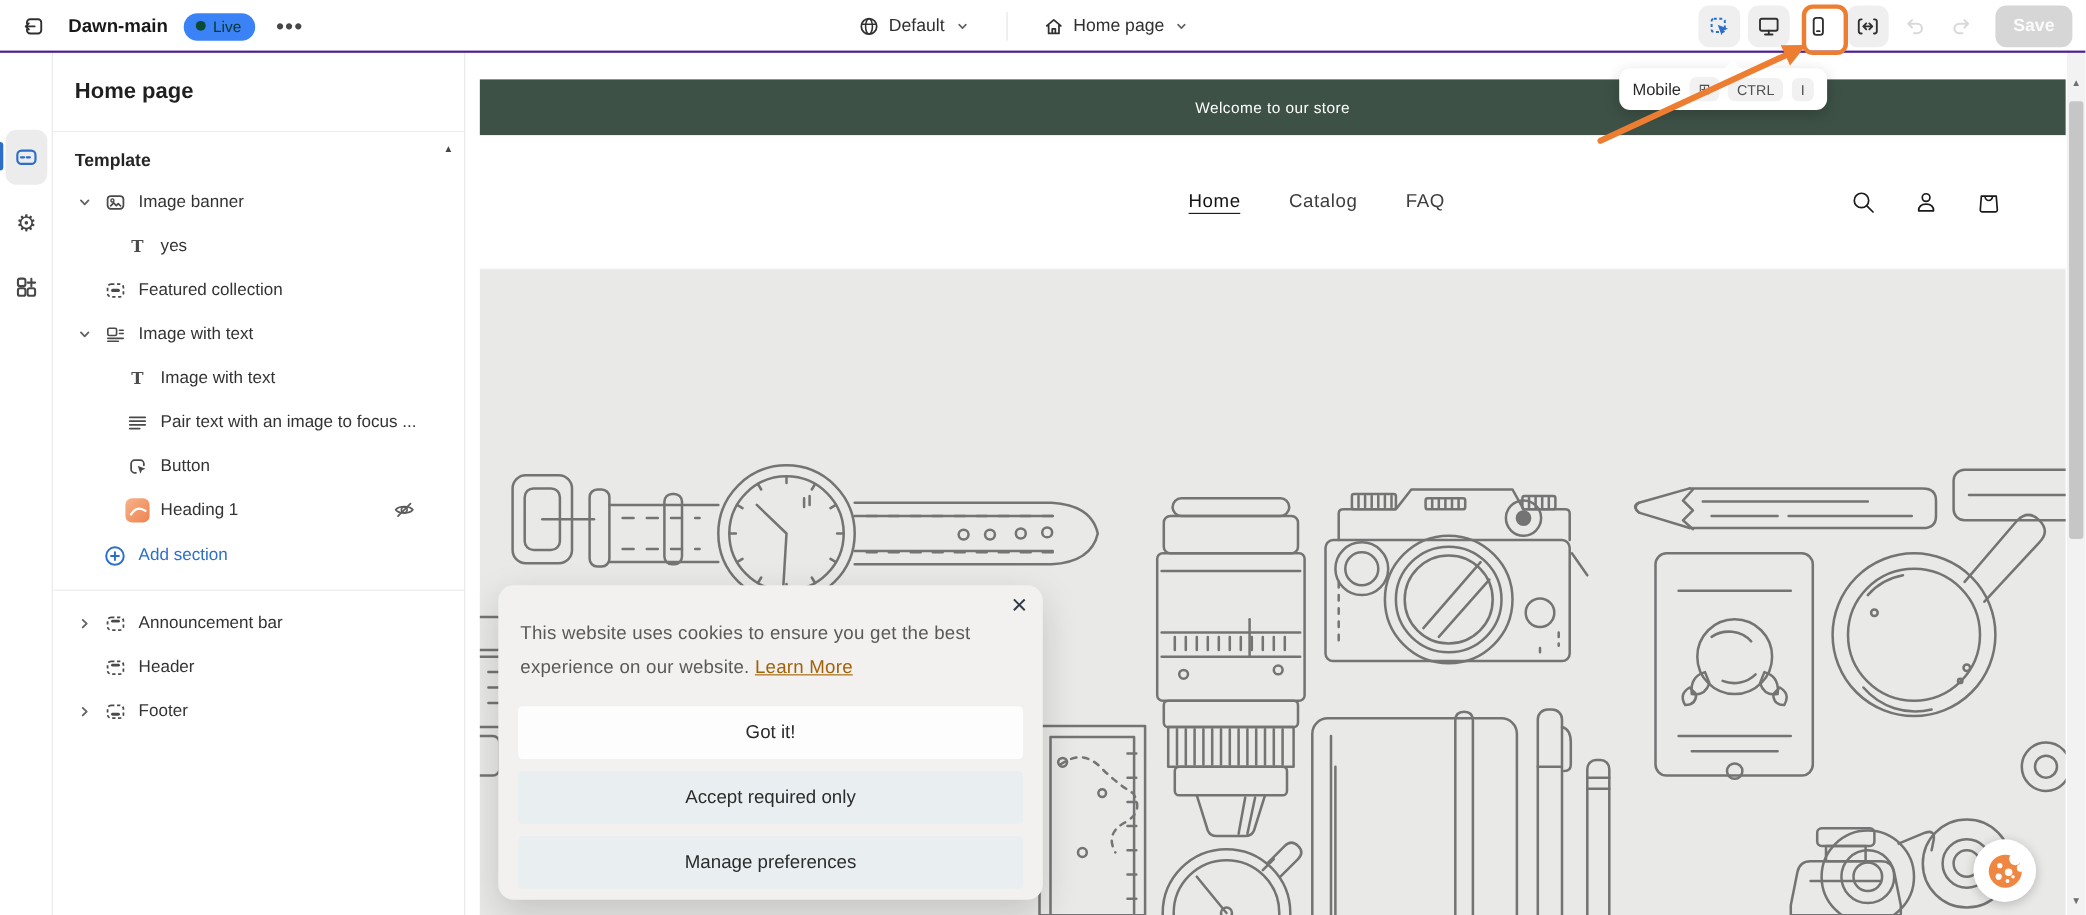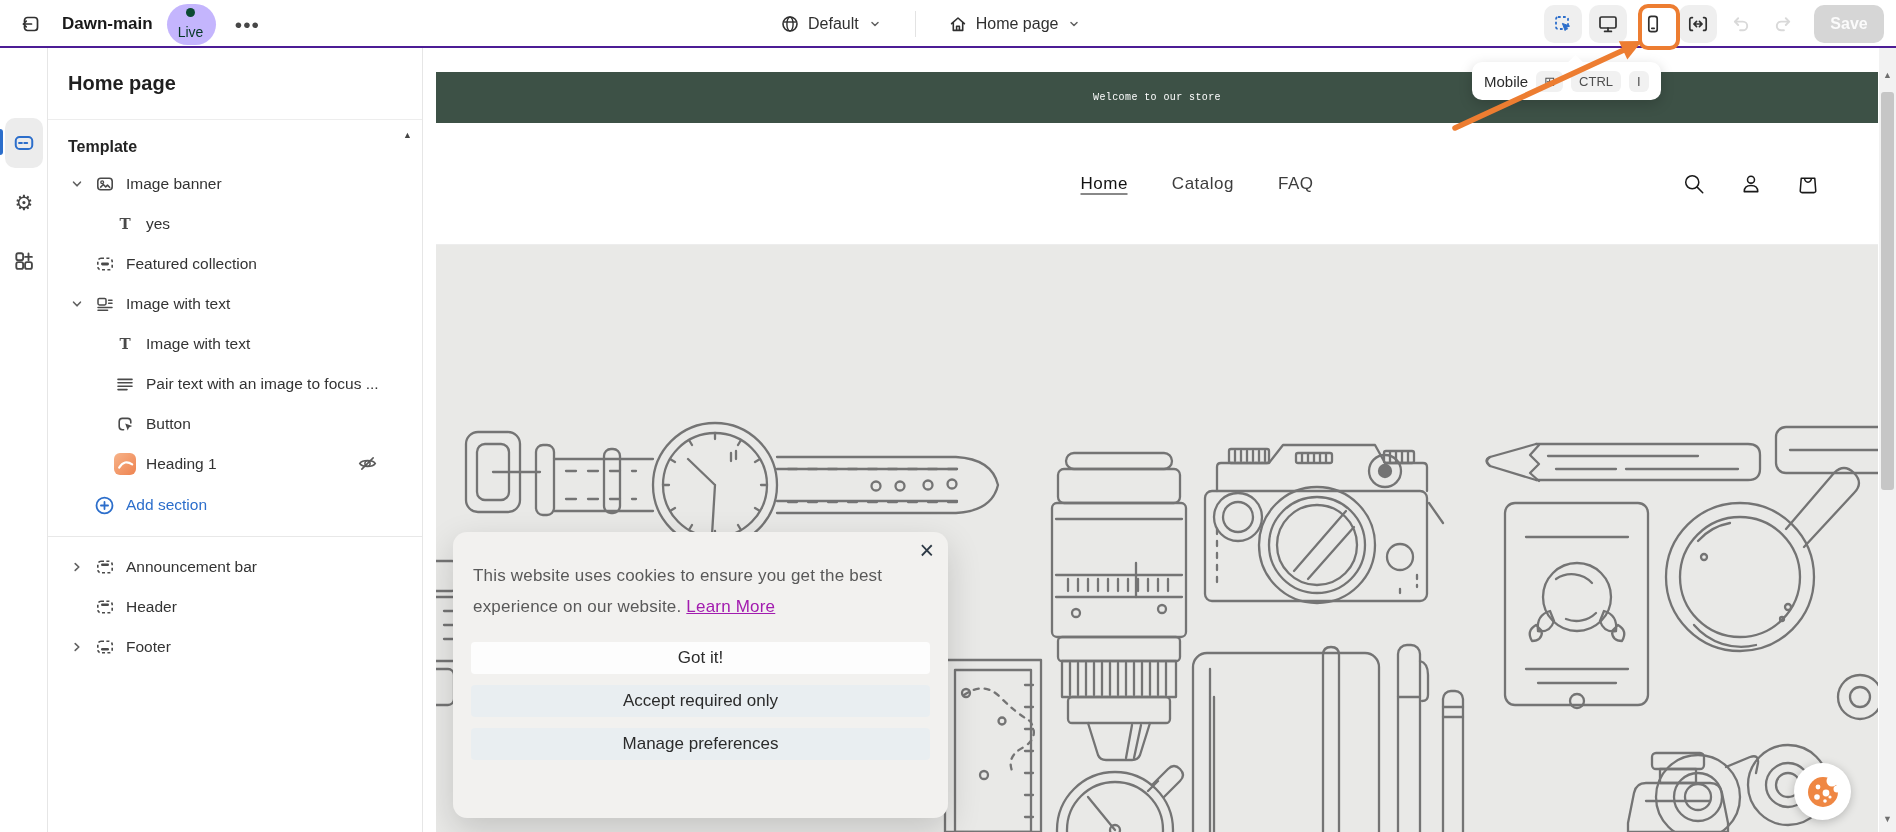--- a/index.html
+++ b/index.html
@@ -7,22 +7,22 @@
     font-family:"Liberation Sans","DejaVu Sans",sans-serif;-webkit-font-smoothing:antialiased;}
   .app{position:relative;width:1896px;height:832px;}
 
   
   .topbar{position:absolute;left:0;top:0;width:100%;height:48px;background:#fff;
     border-bottom:2px solid #4c1d95;z-index:30;}
   .tb-left{position:absolute;left:14px;top:0;height:48px;display:flex;align-items:center;gap:14px;}
   .icon-btn{display:flex;align-items:center;justify-content:center;width:34px;height:34px;
     border:none;background:transparent;border-radius:8px;cursor:pointer;color:#474747;}
   .theme-name{font-size:17px;font-weight:700;color:#191919;}
-  .live-badge{display:inline-flex;align-items:center;gap:7px;background:#c4b5fd;color:#053826;
-    font-size:14px;font-weight:500;border-radius:999px;padding:4px 13px 5px 11px;flex-direction:column;}
+  .live-badge{display:inline-flex;align-items:center;gap:7px;background:#3b82f6;color:#053826;
+    font-size:14px;font-weight:500;border-radius:999px;padding:4px 13px 5px 11px;}
   .live-dot{width:9px;height:9px;border-radius:50%;background:#0b4a33;}
   .ellipsis{font-size:21px;color:#474747;letter-spacing:1px;line-height:1;}
   .tb-center{position:absolute;left:772px;top:0;height:48px;display:flex;align-items:center;gap:10px;}
   .dd-btn{display:flex;align-items:center;gap:8px;border:none;background:transparent;cursor:pointer;
     font-size:16px;color:#303030;padding:6px 8px;border-radius:8px;}
   .tb-divider{width:1px;height:26px;background:#e3e3e3;margin:0 14px;}
   .tb-right{position:absolute;right:12px;top:0;height:48px;display:flex;align-items:center;gap:7px;}
   .dev-btn{width:38px;height:38px;border:none;border-radius:10px;background:#efefef;cursor:pointer;
     display:flex;align-items:center;justify-content:center;}
   .dev-btn.white{background:#fff;}
@@ -58,39 +58,39 @@
   .add-label{font-size:15.5px;color:#2c6ecb;}
   .tree-divider{border-top:1px solid #e8e8e8;margin:10px 0;}
   .eye-btn{position:absolute;right:44px;top:9px;border:none;background:transparent;cursor:pointer;}
   .app-tile{width:22px;height:22px;border-radius:6px;background:linear-gradient(135deg,#f7b389,#ee8350);
     display:flex;align-items:center;justify-content:center;}
 
   
   .stage{position:absolute;left:423px;top:48px;right:0;bottom:0;background:#fff;}
   .preview{position:absolute;left:13px;top:24px;width:1442px;height:760px;background:#fff;overflow:hidden;}
   .announcement{height:51px;background:#3d5146;display:flex;align-items:center;justify-content:center;}
-  .announcement-text{color:#fff;font-size:10px;letter-spacing:.4px;font-family:Liberation Mono, monospace;}
+  .announcement-text{color:#fff;font-size:14px;letter-spacing:.4px;}
   .store-header{position:relative;height:122px;background:#fff;border-bottom:1px solid rgba(0,0,0,.07);}
   .store-nav{position:absolute;left:calc(50% + 40px);top:50%;transform:translate(-50%,-50%);
     display:flex;gap:44px;align-items:center;}
   .nav-link{font-size:17px;color:#3d3d3d;letter-spacing:.5px;text-decoration:none;cursor:pointer;}
   .nav-link.current{color:#121212;border-bottom:1px solid #121212;padding-bottom:0;}
   .store-icons{position:absolute;right:58px;top:50%;transform:translateY(-50%);display:flex;gap:33px;}
   .store-icon{border:none;background:transparent;cursor:pointer;display:flex;}
   .hero{position:relative;height:587px;background:#e9e9e7;}
 
   
   .cookie-dialog{position:absolute;left:17px;top:460px;width:495px;height:286px;background:#f2f1ef;
     border-radius:14px;box-shadow:0 12px 34px rgba(0,0,0,.16);padding:20px 18px;z-index:5;}
   .cookie-close{position:absolute;right:14px;top:6px;border:none;background:transparent;
     font-size:25px;color:#2e3a46;cursor:pointer;line-height:1;}
   .cookie-msg{font-size:17px;color:#595959;line-height:31px;letter-spacing:.2px;max-width:430px;
     margin:8px 0 20px 2px;}
-  .cookie-link{color:#a21caf;text-decoration:underline;cursor:pointer;}
-  .cookie-btn{display:block;width:459px;height:32px;border:none;border-radius:4px;margin-bottom:11px;
+  .cookie-link{color:#a16207;text-decoration:underline;cursor:pointer;}
+  .cookie-btn{display:block;width:459px;height:48px;border:none;border-radius:4px;margin-bottom:11px;
     font-size:17px;color:#2b2b2b;cursor:pointer;font-family:inherit;}
   .cookie-btn.primary{background:#fdfdfd;}
   .cookie-btn.secondary{background:#e9eef1;}
   
   .cookie-fab{position:absolute;left:1358px;top:691px;width:57px;height:57px;border-radius:50%;
     background:#fff;border:none;box-shadow:0 2px 10px rgba(0,0,0,.22);cursor:pointer;z-index:6;
     display:flex;align-items:center;justify-content:center;}
 
   
   .scrollbar{position:absolute;right:0;top:0;bottom:0;width:17px;background:#f2f2f2;}

